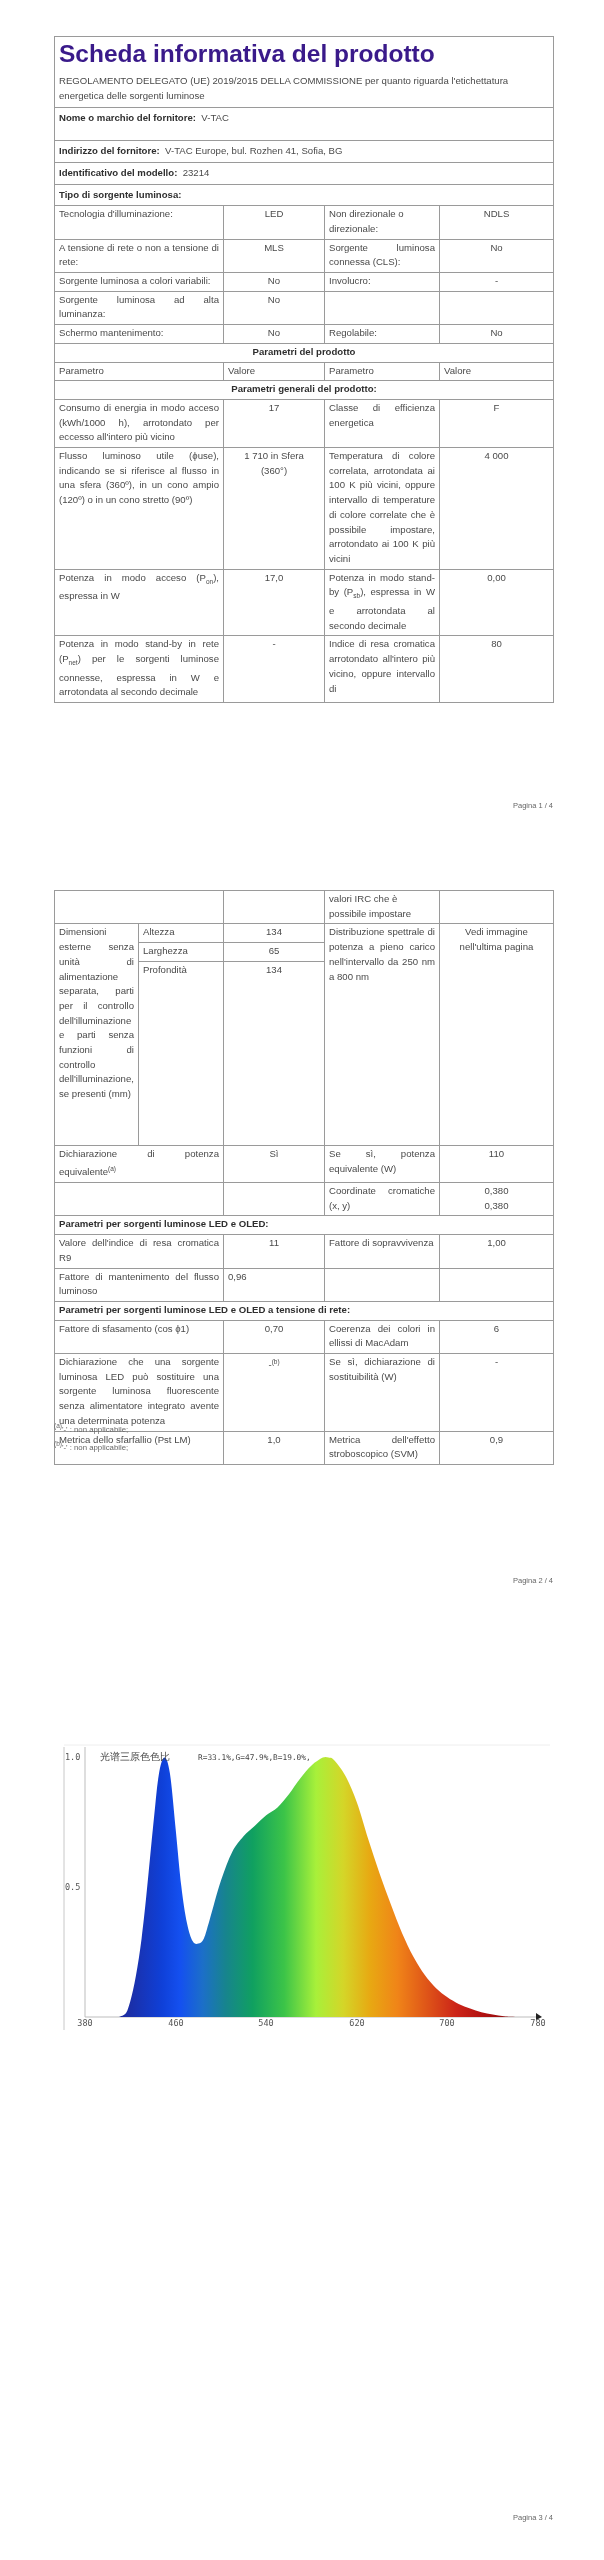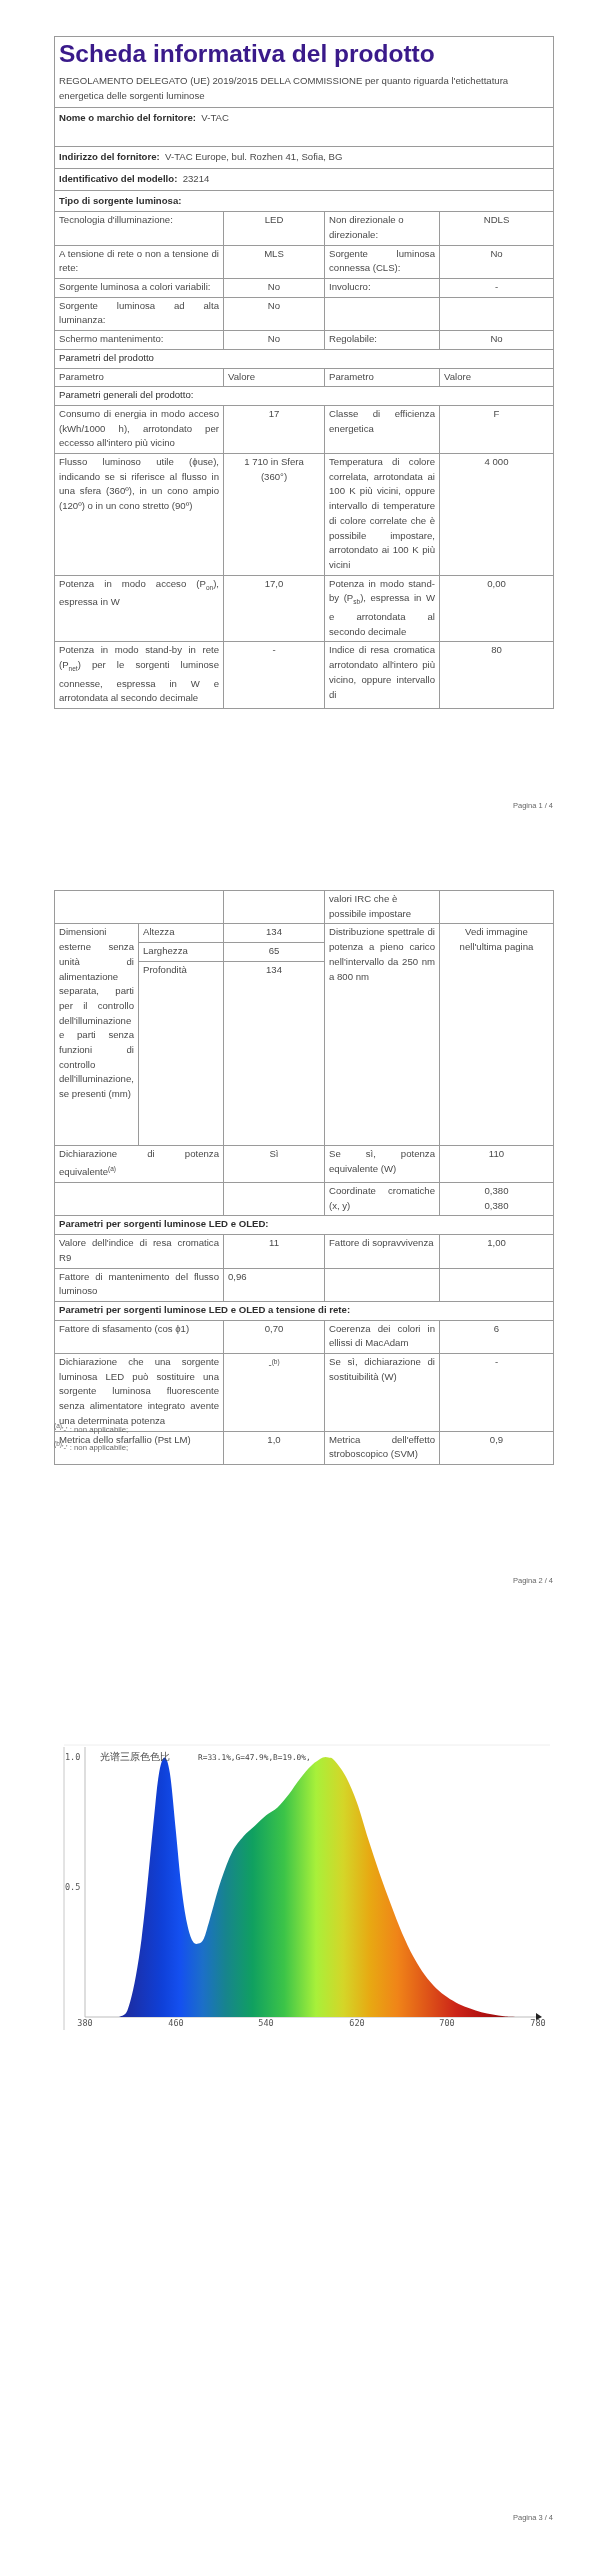--- a/index.html
+++ b/index.html
@@ -8,21 +8,21 @@
   .page { position: absolute; left: 0; width: 604px; }
   .sheet { position: absolute; left: 54px; width: 499px; }
   table.t { border-collapse: collapse; width: 499px; table-layout: fixed; font-size: 9.6px; line-height: 14.7px; color: #4a4a4a; }
   table.t td { border: 1px solid #9a9a9a; padding: 1px 4px 2px 4px; vertical-align: top; }
   .title-cell { padding: 2px 4px 4px 4px !important; border-bottom: 1px solid #9a9a9a; }
   .title { font-size: 24.5px; line-height: 30px; font-weight: bold; color: #3a1a8a; margin: 0 0 5px 0; }
   .subtitle { font-size: 9.6px; line-height: 14.7px; color: #4a4a4a; }
   .b { font-weight: bold; color: #2f2f2f; }
   .c { text-align: center; }
   .j { text-align: justify; }
-  .hdr { text-align: left; font-weight: normal; color: #2f2f2f; }
+  .hdr { text-align: center; font-weight: bold; color: #2f2f2f; }
   .footer { position: absolute; right: 51px; font-size: 7.5px; color: #666; }
   .fn { position: absolute; left: 54px; font-size: 7.8px; color: #666; }
   sup, sub { font-size: 6.5px; }
   .cut-bottom td { border-bottom: none; }
   .cut-top td { border-top: none; }
   .chart { position: absolute; left: 0; top: 0; }
 </style>
 </head>
 <body>
 
@@ -36,21 +36,21 @@
           <col style="width:114px">
         </colgroup>
       <tbody>
           <tr>
         <td colspan="4" class="title-cell">
           <div class="title">Scheda informativa del prodotto</div>
           <div class="subtitle">REGOLAMENTO DELEGATO (UE) 2019/2015 DELLA COMMISSIONE per quanto riguarda l'etichettatura energetica delle sorgenti luminose</div>
         </td>
       </tr>
       <tr>
-        <td colspan="4" style="padding-top:3px;padding-bottom:20px;">
+        <td colspan="4" style="padding-top:3px;padding-bottom:14px;">
           <span class="b">Nome o marchio del fornitore:</span>&nbsp;
           <span>V-TAC</span>
         </td>
       </tr>
       <tr>
         <td colspan="4" style="padding-top:3px;padding-bottom:3px;">
           <span class="b">Indirizzo del fornitore:</span>&nbsp;
           <span>V-TAC Europe, bul. Rozhen 41, Sofia, BG</span>
         </td>
       </tr>

